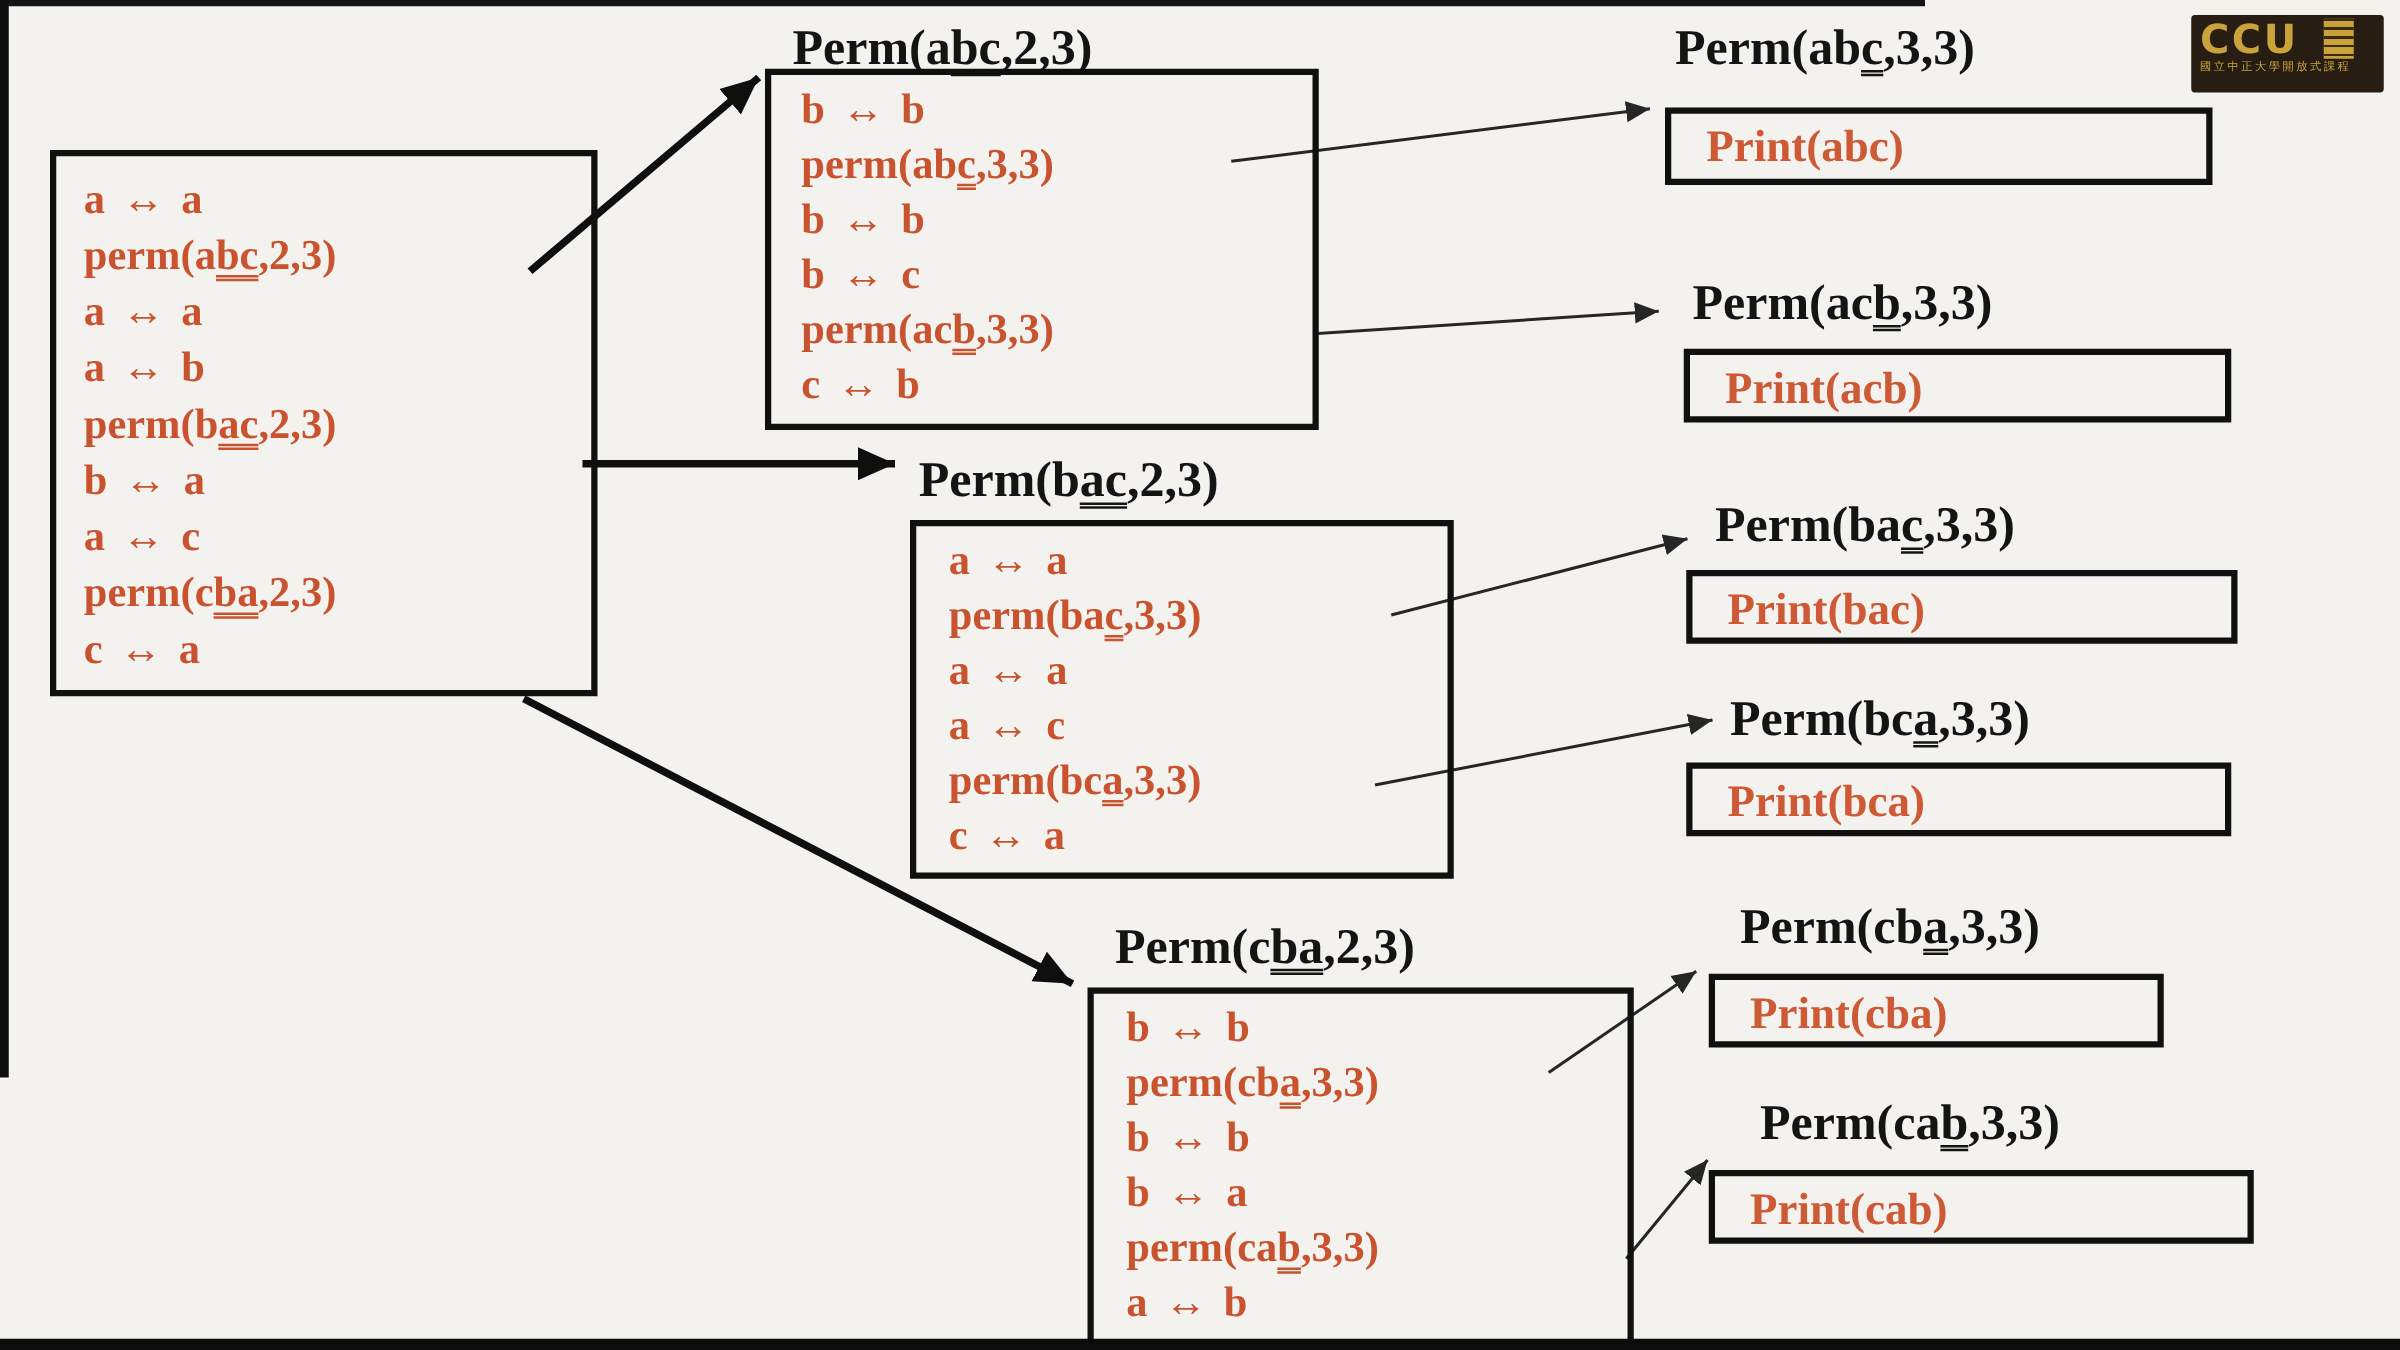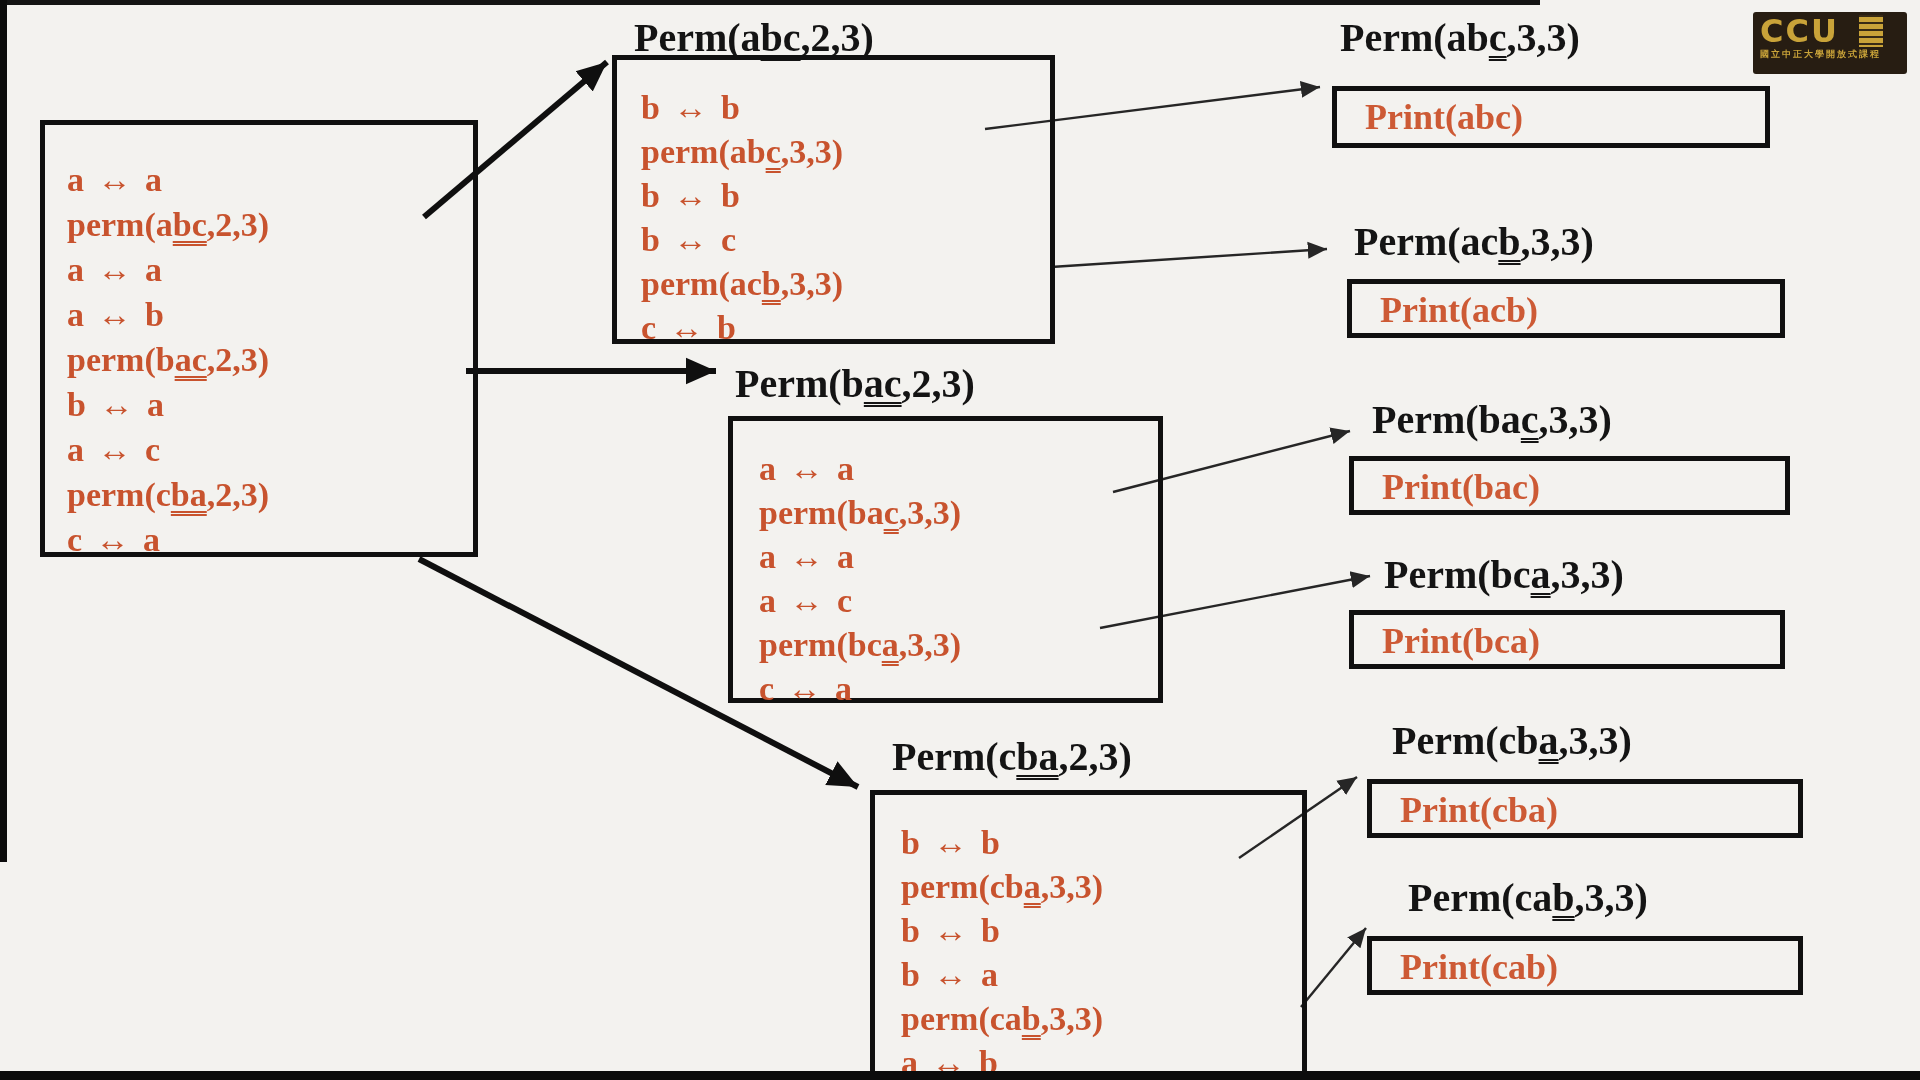--- a/index.html
+++ b/index.html
@@ -17,21 +17,21 @@
     white-space:nowrap;
   }
   .u {
     text-decoration:underline double;
     text-decoration-thickness:2px;
     text-underline-offset:5px;
     text-align:center;
   }
   .box { position:absolute; border:5px solid #101010; box-sizing:border-box; }
 
-  .code { color:#c8532e; font-weight:bold; font-size:34px;margin-top:20px; }
+  .code { color:#c8532e; font-weight:bold; font-size:34px; }
   .code-line { white-space:nowrap; word-spacing:5px; }
 
   
   #box-abc13 { left:40px;  top:120px; width:438px; height:437px; }
   #box-abc13 .code { padding:12px 0 0 22px; }
   #box-abc13 .code-line { line-height:45px; }
   #title-abc13 { left:64px; top:60px; }
 
   
   #box-abc23 { left:612px; top:55px; width:443px; height:289px; }
@@ -59,21 +59,21 @@
   }
   #title-abc33 { left:1340px; top:14px; }
   #box-abc33   { left:1332px; top:86px;  width:438px; height:62px; }
   #title-acb33 { left:1354px; top:218px; }
   #box-acb33   { left:1347px; top:279px; width:438px; height:59px; }
   #title-bac33 { left:1372px; top:396px; }
   #box-bac33   { left:1349px; top:456px; width:441px; height:59px; }
   #title-bca33 { left:1384px; top:551px; }
   #box-bca33   { left:1349px; top:610px; width:436px; height:59px; }
   #title-cba33 { left:1392px; top:717px; }
-  #box-cba33   { left:1367px; top:779px; width:436px; height:59px; }
+  #box-cba33   { left:1367px; top:779px; width:364px; height:59px; }
   #title-cab33 { left:1408px; top:874px; }
   #box-cab33   { left:1367px; top:936px; width:436px; height:59px; }
 
   
   .edge-left   { position:absolute; left:0; top:0; width:7px; height:862px; background:#0c0c0c; }
   .edge-top    { position:absolute; left:0; top:0; width:1540px; height:5px; background:#141414; }
   .edge-bottom { position:absolute; left:0; top:1071px; width:1920px; height:9px; background:#0c0c0c; }
 
   
   .logo {
@@ -84,21 +84,21 @@
   .logo-text {
     color:#c9a339; font-size:32px; font-weight:bold; line-height:32px;
     letter-spacing:2px; font-family:"DejaVu Sans",sans-serif;
   }
   .logo-badge {
     width:24px; height:32px; margin-left:8px; background:#c9a339;
     background-image:repeating-linear-gradient(to bottom, rgba(39,29,18,.9) 0 2px, transparent 2px 7px);
   }
   .logo-subtitle {
     color:#c9a339; font-size:9px; line-height:10px; letter-spacing:2px;
-    white-space:nowrap; margin-top:2px; font-family:"DejaVu Sans",sans-serif;font-weight:bold;
+    white-space:nowrap; margin-top:2px; font-family:"DejaVu Sans",sans-serif;
   }
 </style>
 </head>
 <body>
 
 <div class="stage">
 
   <svg class="connectors" width="1920" height="1080" viewBox="0 0 1920 1080">
     <defs>
       <marker id="ah-big" viewBox="0 0 9 8" refX="9" refY="4" markerWidth="5" markerHeight="5" orient="auto" markerUnits="strokeWidth">

